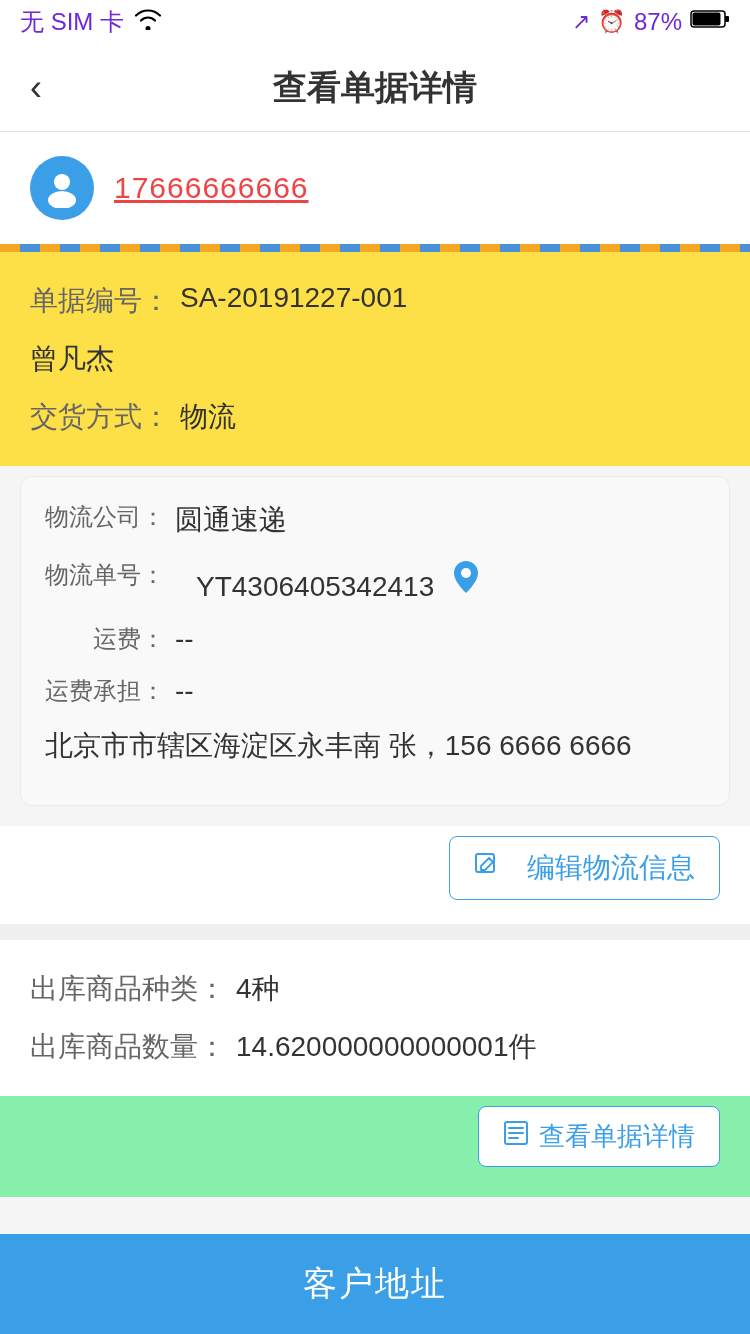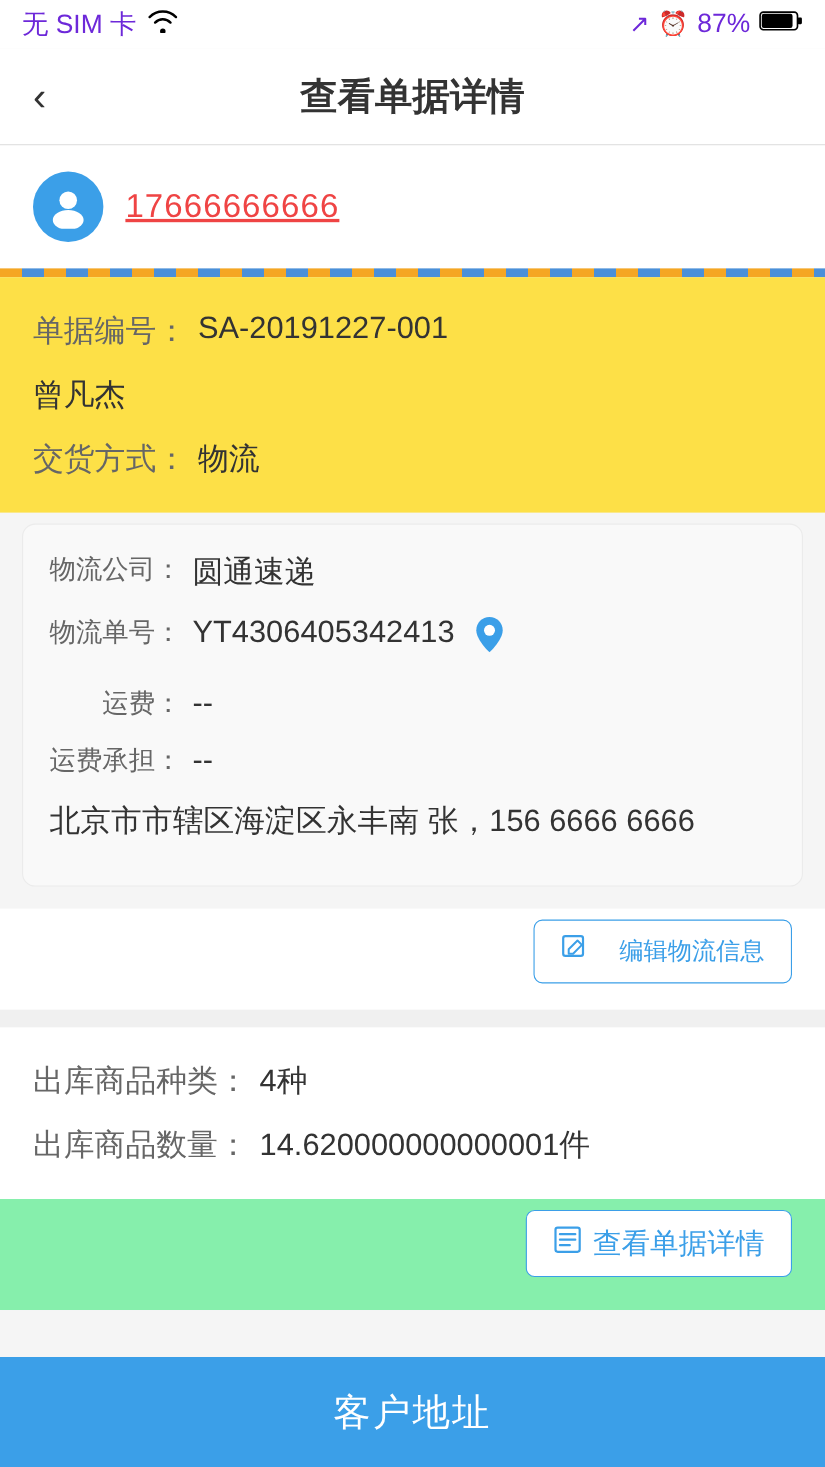--- a/index.html
+++ b/index.html
@@ -162,41 +162,42 @@
       padding-right: 10px;
       flex-shrink: 0;
     }
     .logistics-value {
       color: #333;
       font-size: 28px;
       flex: 1;
     }
     .logistics-value.tracking {
       display: flex;
-      align-items: flex-start;
+      align-items: flex-end;
       gap: 16px;
+      margin-left: 21px;
     }
     .location-icon {
       color: #3b9fe8;
       font-size: 32px;
     }
 
     
     .edit-btn-row {
       display: flex;
       justify-content: flex-end;
       padding: 10px 30px 24px 30px;
       background: #fff;
     }
     .edit-btn {
       border: 1.5px solid #3b9fe8;
       color: #3b9fe8;
       border-radius: 8px;
       padding: 12px 24px;
-      font-size: 22px;
+      font-size: 28px;
       display: flex;
       align-items: center;
       gap: 27px;
       background: #fff;
       cursor: pointer;
     }
 
     
     .section-divider {
       height: 16px;

